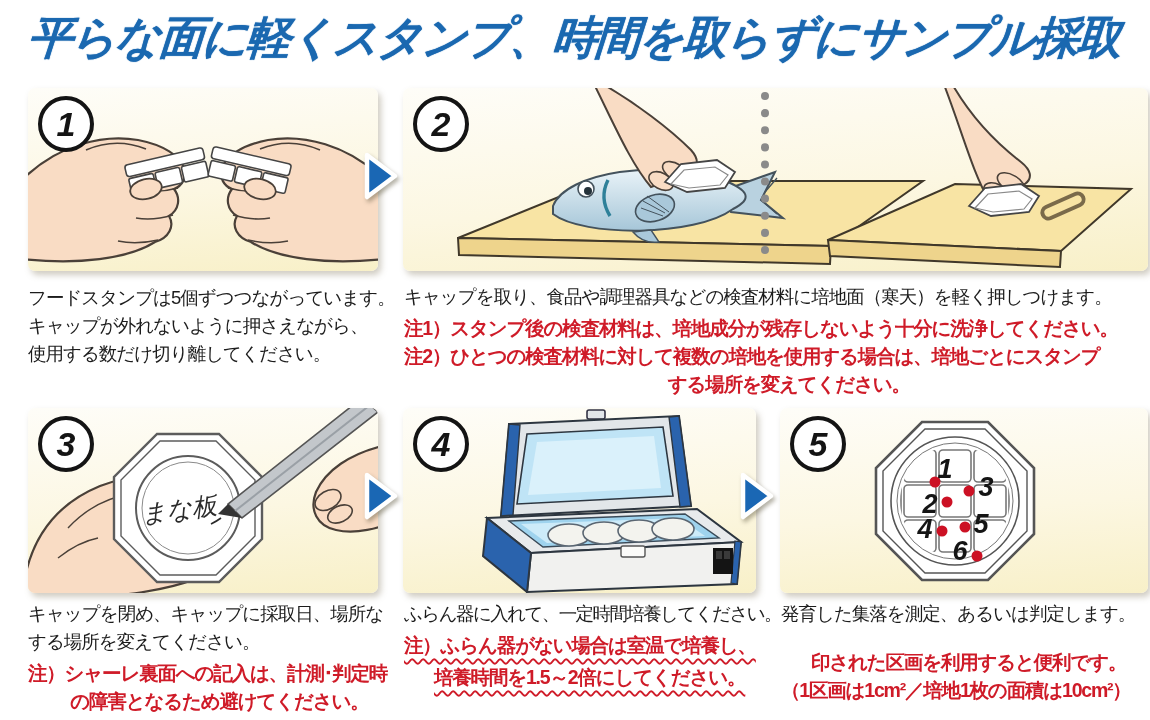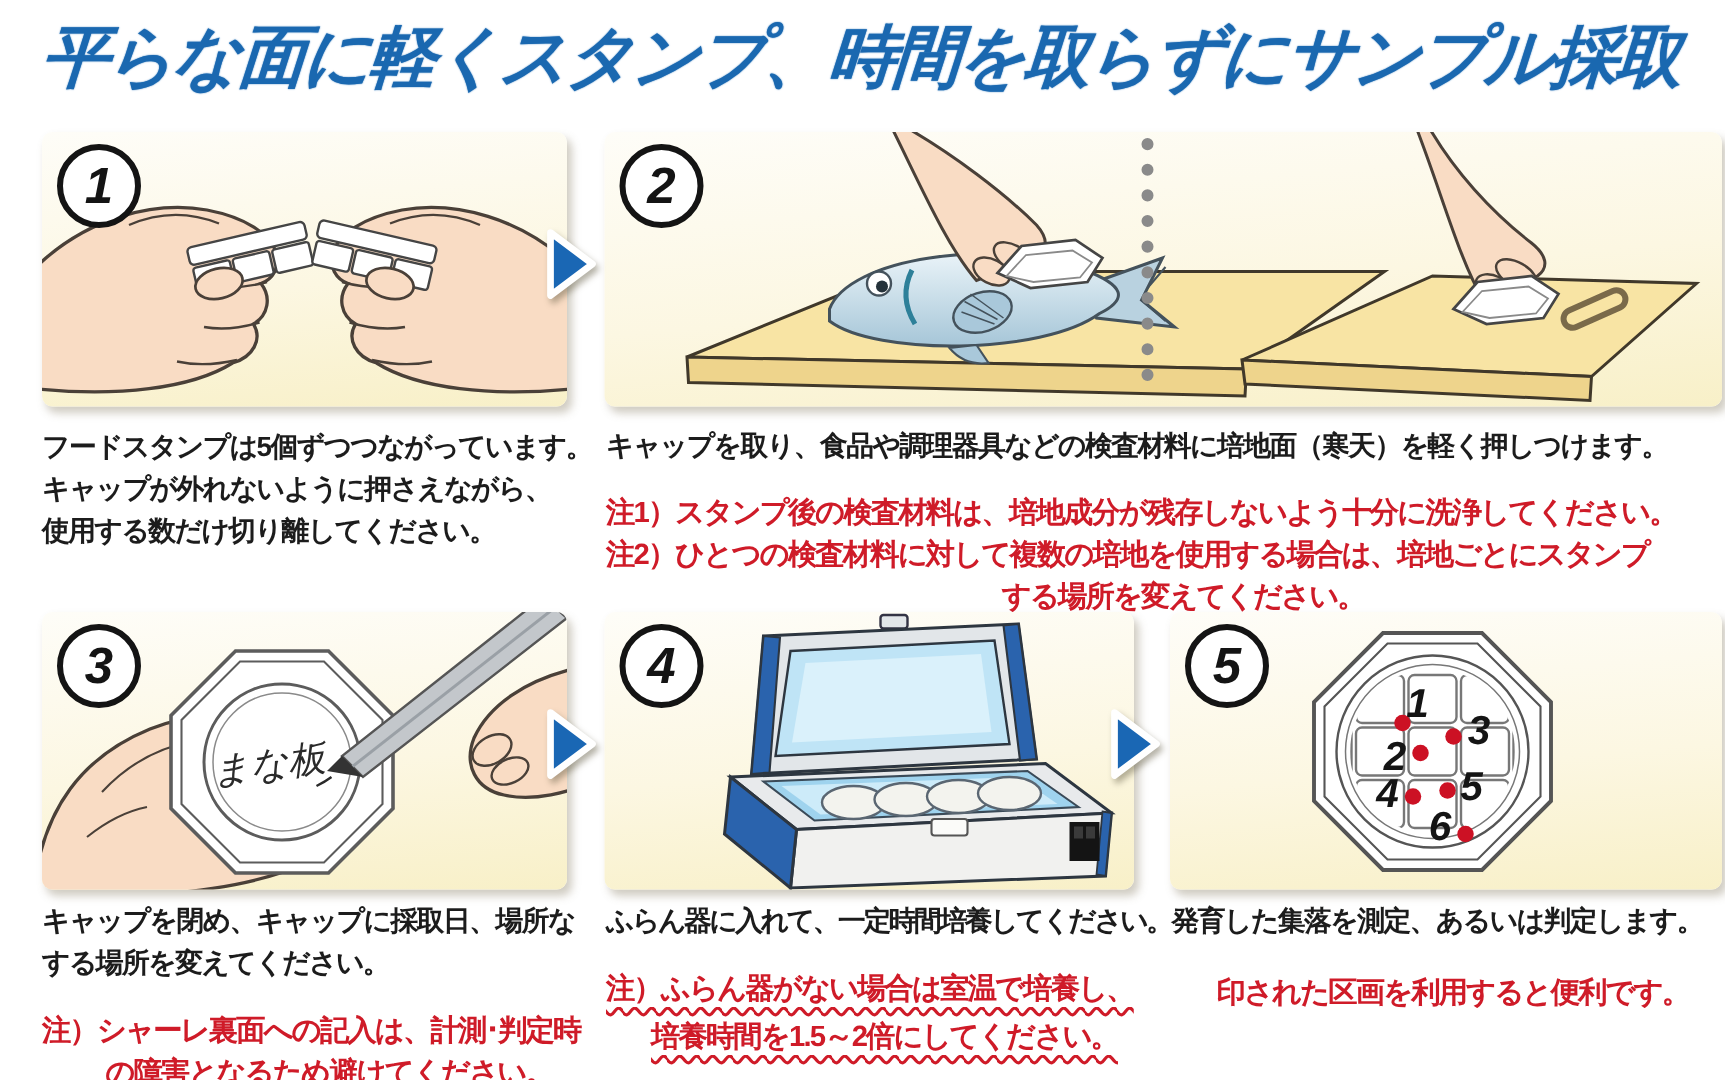--- a/index.html
+++ b/index.html
@@ -36,28 +36,28 @@
     z-index:5;font-style:italic;
   }
   
   .flow-arrow{position:absolute;z-index:6;filter:drop-shadow(2px 3px 2px rgba(90,85,60,.45));}
   #a1{left:363px;top:151px;}
   #a2{left:363px;top:471px;}
   #a3{left:739px;top:471px;}
   
   .caption{position:absolute;color:#1c1c1c;}
   .cap-line{
-    font-size:18.5px;font-weight:700;letter-spacing:-1px;
+    font-size:18.5px;font-weight:400;letter-spacing:-1px;
     line-height:28px;white-space:nowrap;
   }
   .note-line{
     font-size:19.5px;font-weight:700;letter-spacing:-1.2px;
     line-height:28px;white-space:nowrap;color:#cf1b28;
   }
-  .note-gap{margin-top:17px;}
+  .note-gap{margin-top:3px;}
   .wavy{
     text-decoration:underline;text-decoration-style:wavy;
     text-decoration-color:#cf1b28;text-decoration-thickness:1.5px;
     text-underline-offset:6px;
   }
   .ind24{padding-left:24px;text-align:center;} .ind30{padding-left:30px;margin-top:20px;}
   .ind56{padding-left:56px;text-align:center;}
   #c1{left:28px;top:284px;} #c2{left:404px;top:283px;}
   #c3{left:28px;top:600px;} #c4{left:404px;top:600px;} #c5{left:781px;top:600px;}
 </style>
@@ -294,13 +294,14 @@
 
 <div class="caption" id="c4">
   <div class="cap-line" style="letter-spacing:-1.6px">ふらん器に入れて、一定時間培養してください。</div>
   <div class="note-line note-gap"><span class="wavy">注）ふらん器がない場合は室温で培養し、</span></div>
   <div class="note-line ind30" style="margin-top:4px"><span class="wavy">培養時間を1.5～2倍にしてください。</span></div>
 </div>
 
 <div class="caption" id="c5">
   <div class="cap-line">発育した集落を測定、あるいは判定します。</div>
   <div class="note-line ind30">印された区画を利用すると便利です。</div>
+  <div class="note-line">（1区画は1cm²／培地1枚の面積は10cm²）</div>
 </div>
 
 </body></html>

